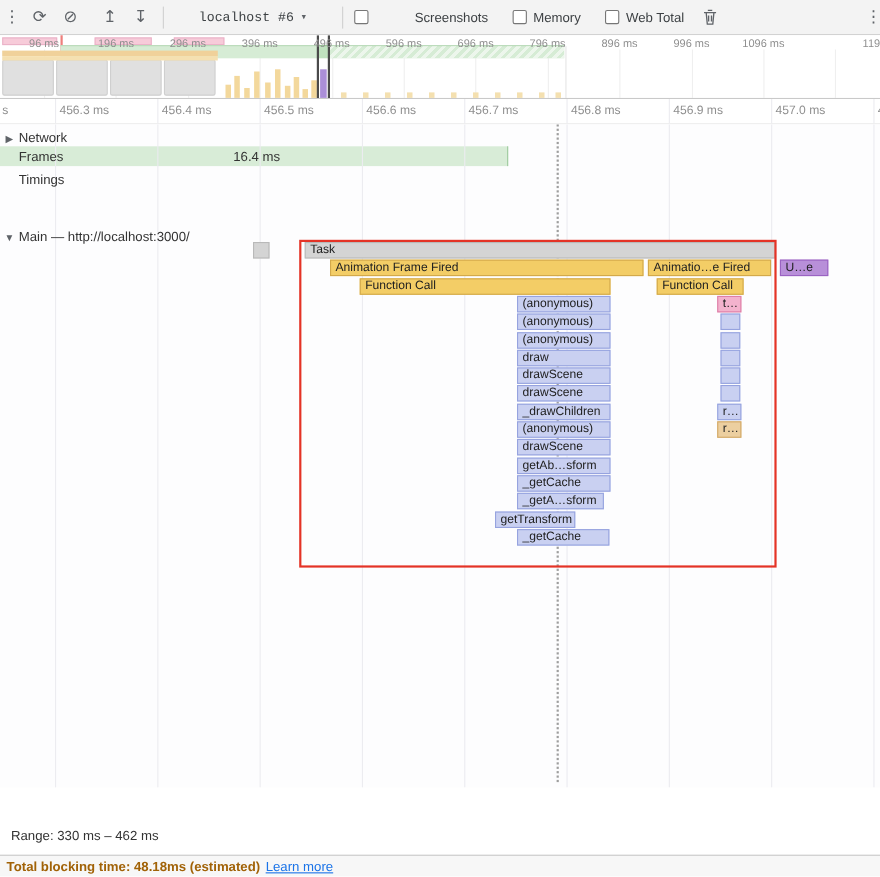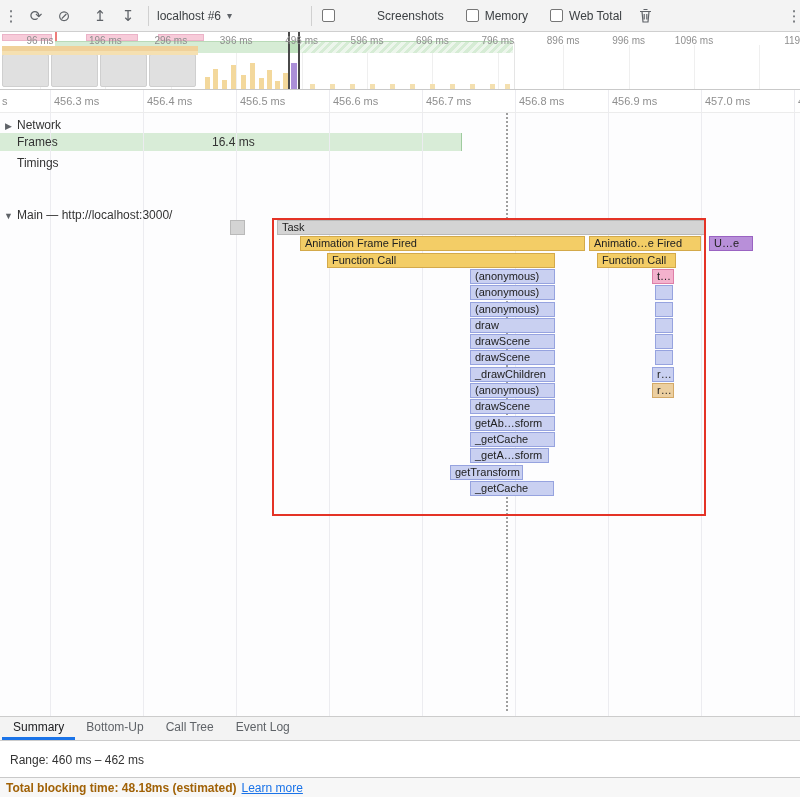--- a/index.html
+++ b/index.html
@@ -4,22 +4,22 @@
 <style>
   html,body{margin:0;padding:0;background:#fff;}
   #app{position:relative;width:800px;height:797px;overflow:hidden;background:#fff;
        font-family:"Liberation Sans",sans-serif;color:#333;}
   
   #toolbar{position:absolute;left:0;top:0;width:800px;height:32px;background:#f3f3f3;
            border-bottom:1px solid #cfcfcf;display:flex;align-items:center;box-sizing:border-box;padding-left:4px;}
   .tbicon{color:#5f6368;font-size:15px;line-height:1;display:inline-flex;align-items:center;justify-content:center;
           width:20px;height:22px;cursor:pointer;flex:none;}
   .sep{width:1px;height:20px;background:#d0d0d0;flex:none;}
-  .capture-select{display:flex;align-items:center;justify-content:flex-start;width:146px;flex:none;
-                  font-size:12px;color:#3c4043;padding:2px 4px;cursor:pointer;}
+  .capture-select{display:flex;align-items:center;justify-content:center;width:146px;flex:none;
+                  font-size:12px;color:#3c4043;padding:2px 4px;cursor:pointer;font-family:Liberation Mono, monospace;}
   .caret{color:#5f6368;font-size:10px;margin-left:6px;}
   .cb{display:flex;align-items:center;flex:none;cursor:pointer;font-size:12px;color:#3c4043;}
   .cb .box{width:11px;height:11px;border:1px solid #767676;border-radius:2px;background:#fff;margin-right:6px;flex:none;}
   
   #overview{position:absolute;left:0;top:32px;width:800px;height:58px;background:#fff;
             border-bottom:1px solid #c9c9c9;box-sizing:border-box;overflow:hidden;}
   .ovtick{position:absolute;top:3px;transform:translateX(-50%);font-size:10px;color:#8f8f8f;white-space:nowrap;z-index:4;}
   .ovline{position:absolute;top:13px;height:45px;width:1px;background:#e7e7e7;z-index:0;}
   .pink{position:absolute;height:7px;background:#f3b0c5;border:1px solid #e08aab;box-sizing:border-box;z-index:1;}
   .redmark{position:absolute;width:2px;background:#e53935;z-index:1;}
@@ -242,29 +242,23 @@
       <div class="bar lav" style="left: 655px; top: 172.2px; width: 18px;"></div>
       <div class="bar lav" style="left: 655px; top: 188.5px; width: 18px;"></div>
       <div class="bar lav" style="left: 655px; top: 204.8px; width: 18px;"></div>
       <div class="bar lav" style="left: 655px; top: 221.1px; width: 18px;"></div>
       <div class="bar lav" style="left: 655px; top: 237.4px; width: 18px;"></div>
       <div class="bar lav" style="left: 652px; top: 253.7px; width: 22px;">r…</div>
       <div class="bar tan" style="left: 652px; top: 270px; width: 22px;">r…</div>
       <div class="redbox"></div>
     </div>
 
-  <div id="tabs">
-      <div class="tab selected">Summary</div>
-      <div class="tab">Bottom-Up</div>
-      <div class="tab">Call Tree</div>
-      <div class="tab">Event Log</div>
-    </div>
 
   <div id="summary">
-    <span class="range">Range: 460 ms – 462 ms</span>
+    <span class="range">Range: 330 ms – 462 ms</span>
   </div>
 
   <div id="status">
     <span class="stext">Total blocking time: 48.18ms (estimated)</span>
     <span class="slink">Learn more</span>
   </div>
 
 </div>
 
 </body></html>

